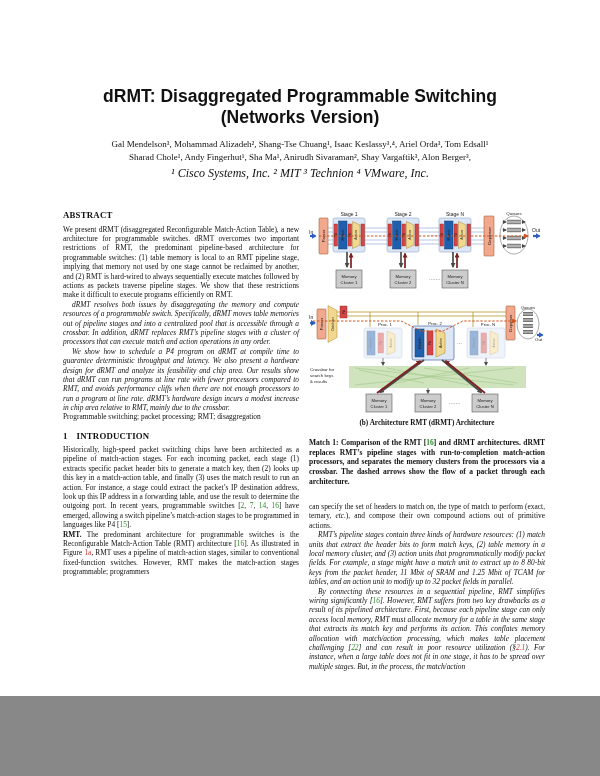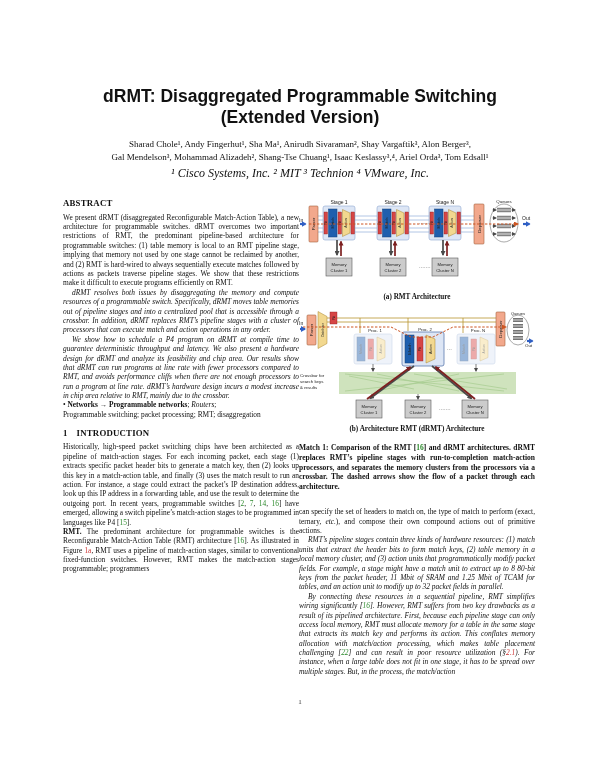--- a/index.html
+++ b/index.html
@@ -1,23 +1,23 @@
 <!DOCTYPE html>
 <html style="--cite: #2e8b2e; --ref: #cc3333; --fig-salmon: #f2a88c; --fig-stagefill: #dde6f5; --fig-matchblue: #1f5fae; --fig-pktred: #d64545; --fig-actionyellow: #f2d88f; --fig-memgray: #cccccc; --fig-xbargreen: #cfe3bd; --fig-flow: #cc5522; --fig-inout: #2f5fc4;"><head>
 <meta charset="utf-8">
 <style>
   html,body{margin:0;padding:0;background:#888;}
-  .page{width:600px;height:776px;position:relative;background:#fff;margin:0 auto;
+  .page{width:600px;height:696px;position:relative;background:#fff;margin:0 auto;
         font-family:"Liberation Serif",serif;color:#111;overflow:hidden;}
   .titleblock{padding-top:86px;text-align:center;}
   .titleblock h1{font-family:"Liberation Sans",sans-serif;font-weight:bold;
         font-size:17.5px;line-height:1.18;margin:0 0 11px 0;}
   .authors{font-size:9px;line-height:1.4;}
   .affils{font-size:12px;font-style:italic;margin-top:3px;}
-  .cols{display:flex;padding:0 55px 0 63px;margin-top:15px;}
+  .cols{display:flex;gap:10px;padding:0 55px 0 63px;margin-top:27px;}
   .col{width:236px;font-size:7.4px;line-height:1.27;text-align:justify;}
   .col h2{font-size:8.8px;font-weight:bold;margin:9px 0 3px 0;letter-spacing:.2px;}
   .col h2.first{margin-top:2px;}
   .col h2 .secnum{margin-right:9px;}
   .col p{margin:0;}
   .col p.ind{text-indent:9px;font-style:italic;}
   .seg-cite{color:var(--cite);}
   .seg-ref{color:var(--ref);}
   .seg-bold{font-weight:bold;}
   .seg-italic{font-style:italic;}
@@ -48,35 +48,34 @@
   .faded{opacity:.45;}
   .xline{stroke:#a6cb8f;stroke-width:.7;}
   .greenlbl{fill:#3f8f3f;}
 </style>
 </head>
 <body>
 
 <div class="page">
 
   <header class="titleblock">
-    <h1><span>dRMT: Disaggregated Programmable Switching</span><br><span>(Extended Version)</span></h1>
+    <h1><span>dRMT: Disaggregated Programmable Switching</span><br><span>(Networks Version)</span></h1>
+    <div class="authors">Gal Mendelson³, Mohammad Alizadeh², Shang-Tse Chuang¹, Isaac Keslassy³,⁴, Ariel Orda³, Tom Edsall¹</div>
     <div class="authors">Sharad Chole¹, Andy Fingerhut¹, Sha Ma¹, Anirudh Sivaraman², Shay Vargaftik³, Alon Berger³,</div>
-    <div class="authors">Gal Mendelson³, Mohammad Alizadeh², Shang-Tse Chuang¹, Isaac Keslassy³,⁴, Ariel Orda³, Tom Edsall¹</div>
     <div class="affils">¹ Cisco Systems, Inc.   ² MIT   ³ Technion   ⁴ VMware, Inc.</div>
   </header>
 
   <div class="cols">
 
     <div class="col">
       <h2 class="first">ABSTRACT</h2>
       <p><span>We present dRMT (disaggregated Reconfigurable Match-Action Table), a new architecture for programmable switches. dRMT overcomes two important restrictions of RMT, the predominant pipeline-based architecture for programmable switches: (1) table memory is local to an RMT pipeline stage, implying that memory not used by one stage cannot be reclaimed by another, and (2) RMT is hard-wired to always sequentially execute matches followed by actions as packets traverse pipeline stages. We show that these restrictions make it difficult to execute programs efficiently on RMT.</span></p>
       <p class="ind"><span>dRMT resolves both issues by disaggregating the memory and compute resources of a programmable switch. Specifically, dRMT moves table memories out of pipeline stages and into a centralized pool that is accessible through a crossbar. In addition, dRMT replaces RMT’s pipeline stages with a cluster of processors that can execute match and action operations in any order.</span></p>
       <p class="ind"><span>We show how to schedule a P4 program on dRMT at compile time to guarantee deterministic throughput and latency. We also present a hardware design for dRMT and analyze its feasibility and chip area. Our results show that dRMT can run programs at line rate with fewer processors compared to RMT, and avoids performance cliffs when there are not enough processors to run a program at line rate. dRMT’s hardware design incurs a modest increase in chip area relative to RMT, mainly due to the crossbar.</span></p>
 
-      <p><span>• </span><span class="seg-bold">Networks</span><span> → </span><span class="seg-bold">Programmable networks</span><span>; </span><span class="seg-italic">Routers</span><span>;</span></p>
 
       <p><span>Programmable switching; packet processing; RMT; disaggregation</span></p>
 
       <h2><span class="secnum">1</span><span>INTRODUCTION</span></h2>
       <p><span>Historically, high-speed packet switching chips have been architected as a pipeline of match-action stages. For each incoming packet, each stage (1) extracts specific packet header bits to generate a match key, then (2) looks up this key in a match-action table, and finally (3) uses the match result to run an action. For instance, a stage could extract the packet’s IP destination address, look up this IP address in a forwarding table, and use the result to determine the outgoing port. In recent years, programmable switches [</span><span class="seg-cite">2</span><span>, </span><span class="seg-cite">7</span><span>, </span><span class="seg-cite">14</span><span>, </span><span class="seg-cite">16</span><span>] have emerged, allowing a switch pipeline’s match-action stages to be programmed in languages like P4 [</span><span class="seg-cite">15</span><span>].</span></p>
       <p><span class="seg-bold">RMT.</span><span> The predominant architecture for programmable switches is the Reconfigurable Match-Action Table (RMT) architecture [</span><span class="seg-cite">16</span><span>]. As illustrated in Figure </span><span class="seg-ref">1a</span><span>, RMT uses a pipeline of match-action stages, similar to conventional fixed-function switches. However, RMT makes the match-action stages programmable; programmers</span></p>
     </div>
 
     <div class="col">
       <figure>
@@ -201,21 +200,20 @@
                 <line class="thin" x1="193.5" y1="38" x2="197" y2="38" marker-end="url(#aT)"></line>
                 <line class="thin" x1="212.5" y1="38" x2="216" y2="38" marker-end="url(#aT)"></line>
               </g>
           </g>
 
           <path class="flow" d="M10 28 H219" marker-end="url(#aF)"></path>
 
           <text x="223" y="23.5" font-size="5">Out</text>
           <line class="inout" x1="224" y1="28" x2="230.5" y2="28" marker-end="url(#aB)"></line>
         </svg>
-        <figcaption class="subcap">(a) RMT Architecture</figcaption>
 
         <svg class="figsvg" viewBox="0 0 236 114">
           <defs>
             <marker id="bF" markerUnits="userSpaceOnUse" markerWidth="5" markerHeight="5" refX="4" refY="2.5" orient="auto">
                 <path d="M0 0L5 2.5L0 5z" fill="#cc5522"></path>
               </marker>
             <marker id="bB" markerUnits="userSpaceOnUse" markerWidth="5" markerHeight="6" refX="4" refY="3" orient="auto">
                 <path d="M0 0L5 3L0 6z" fill="#2f5fc4"></path>
               </marker>
             <marker id="bG" markerUnits="userSpaceOnUse" markerWidth="5" markerHeight="5" refX="4" refY="2.5" orient="auto">

